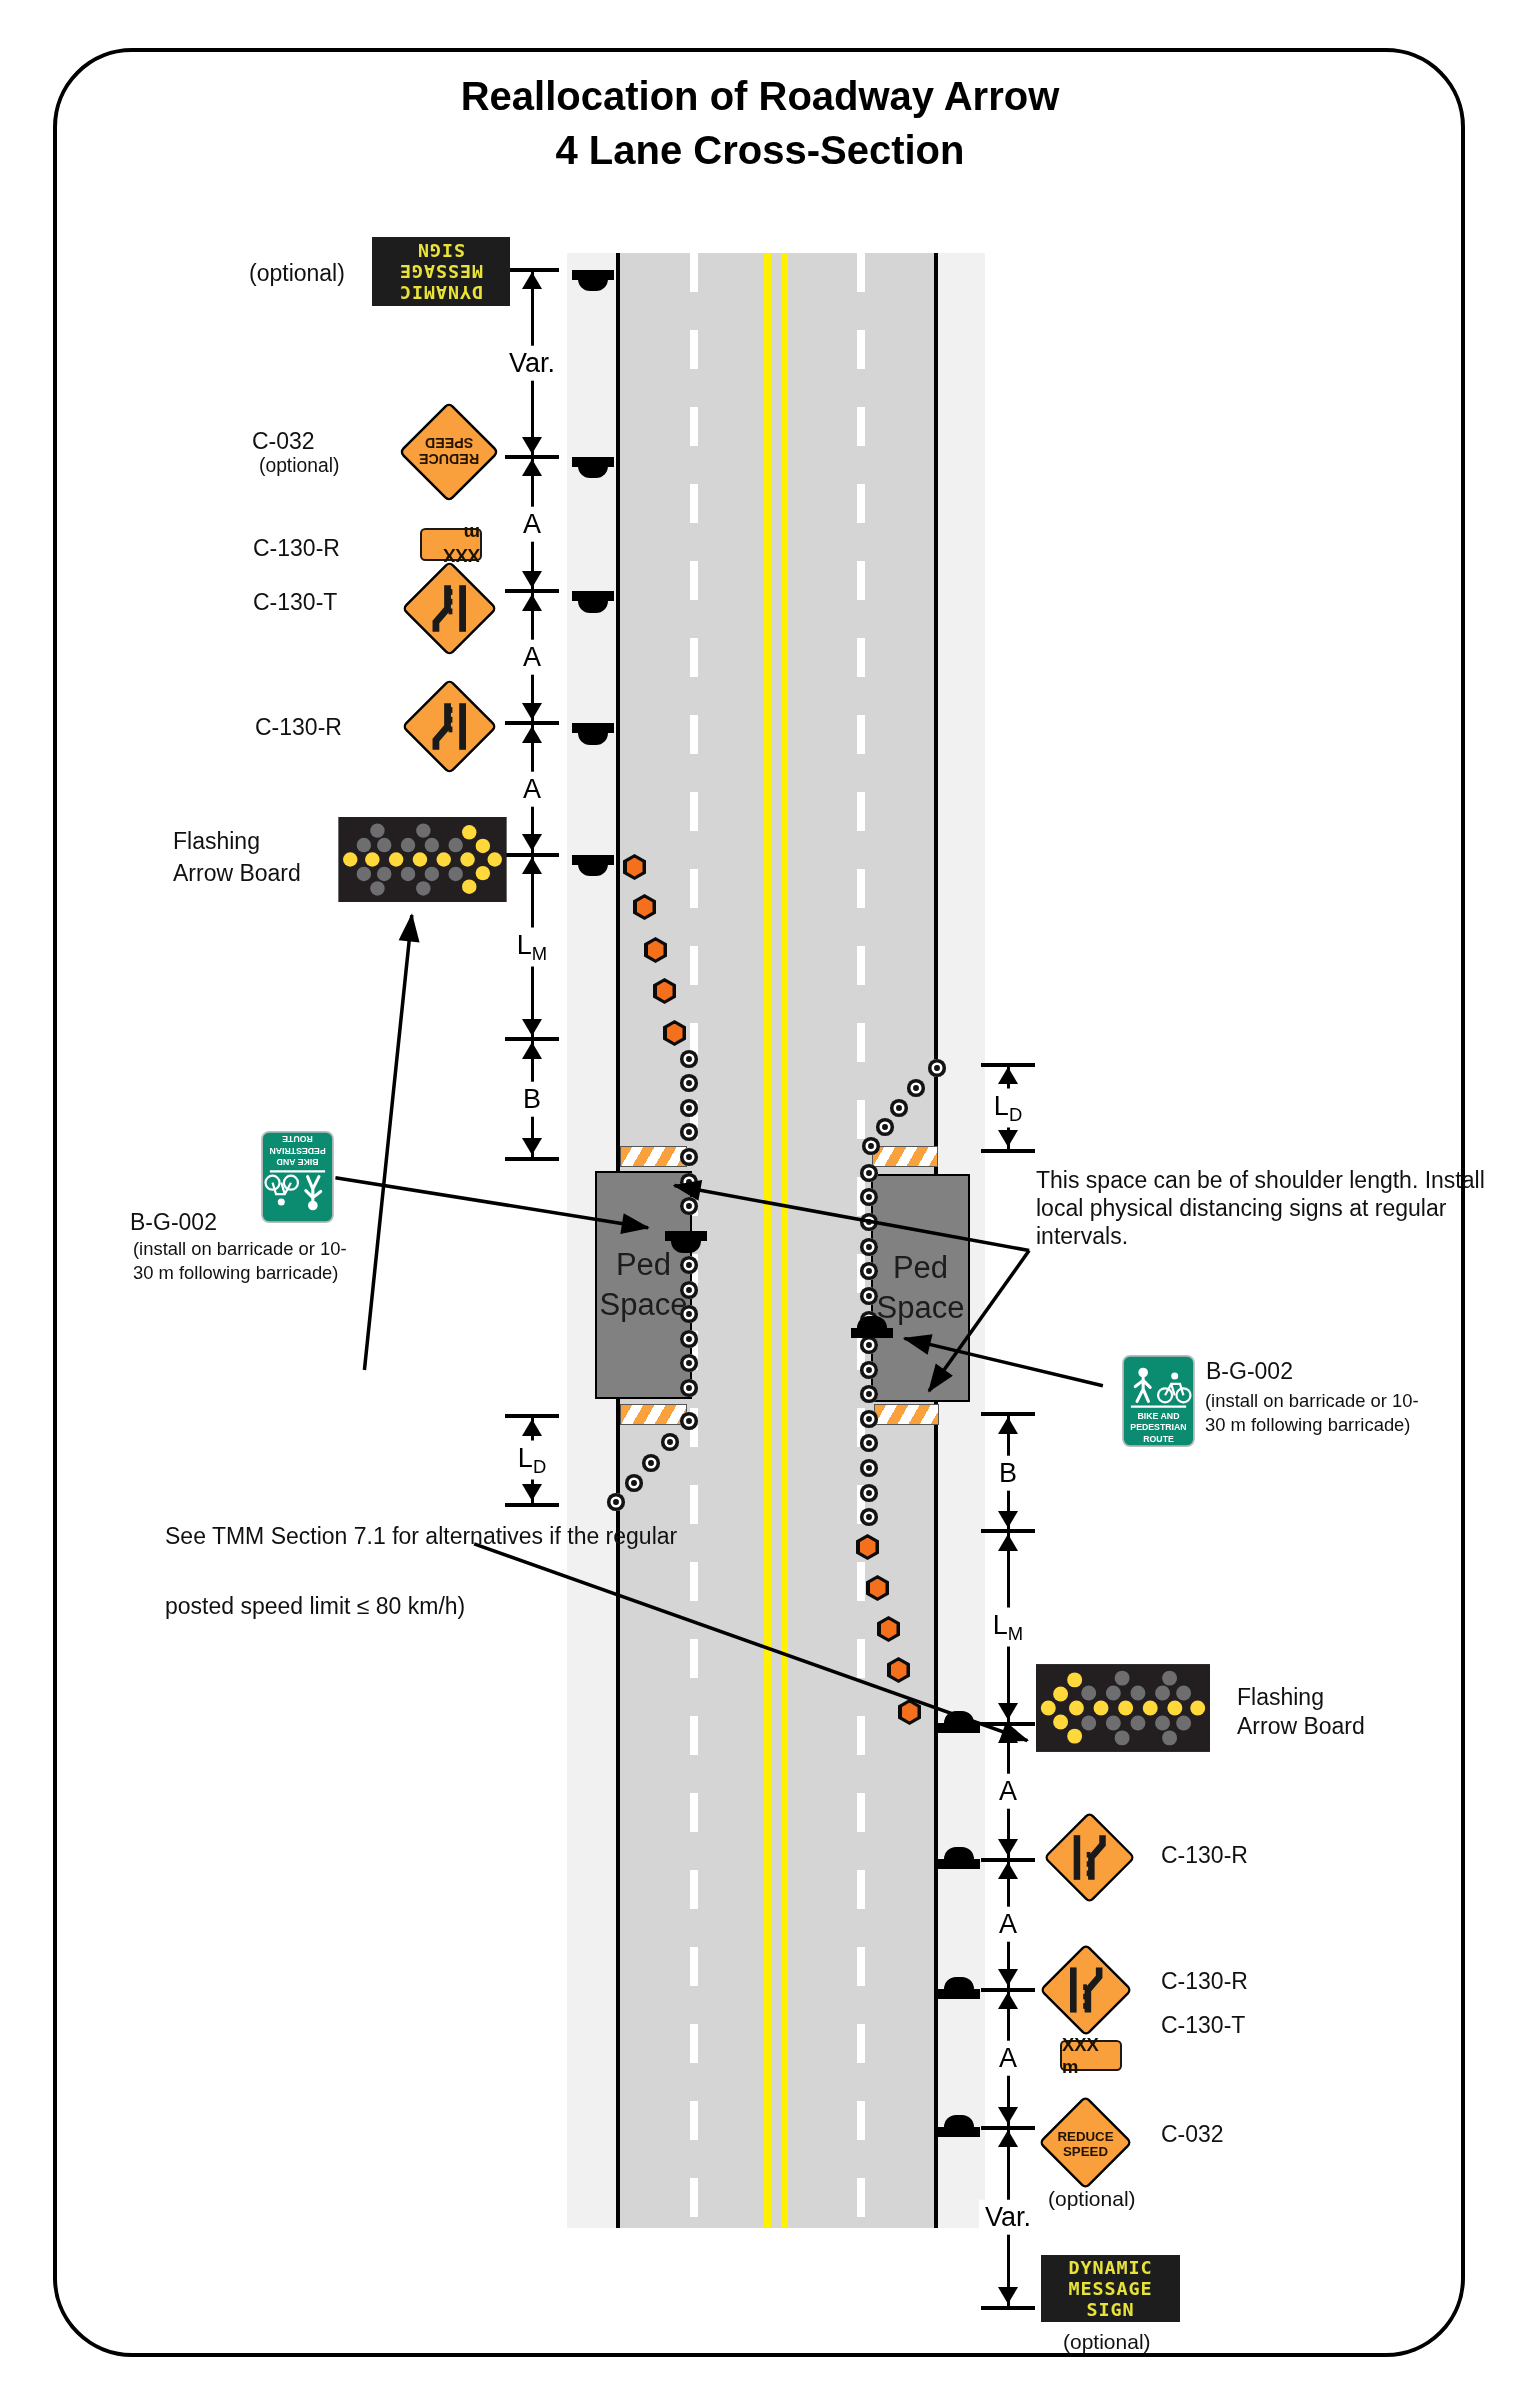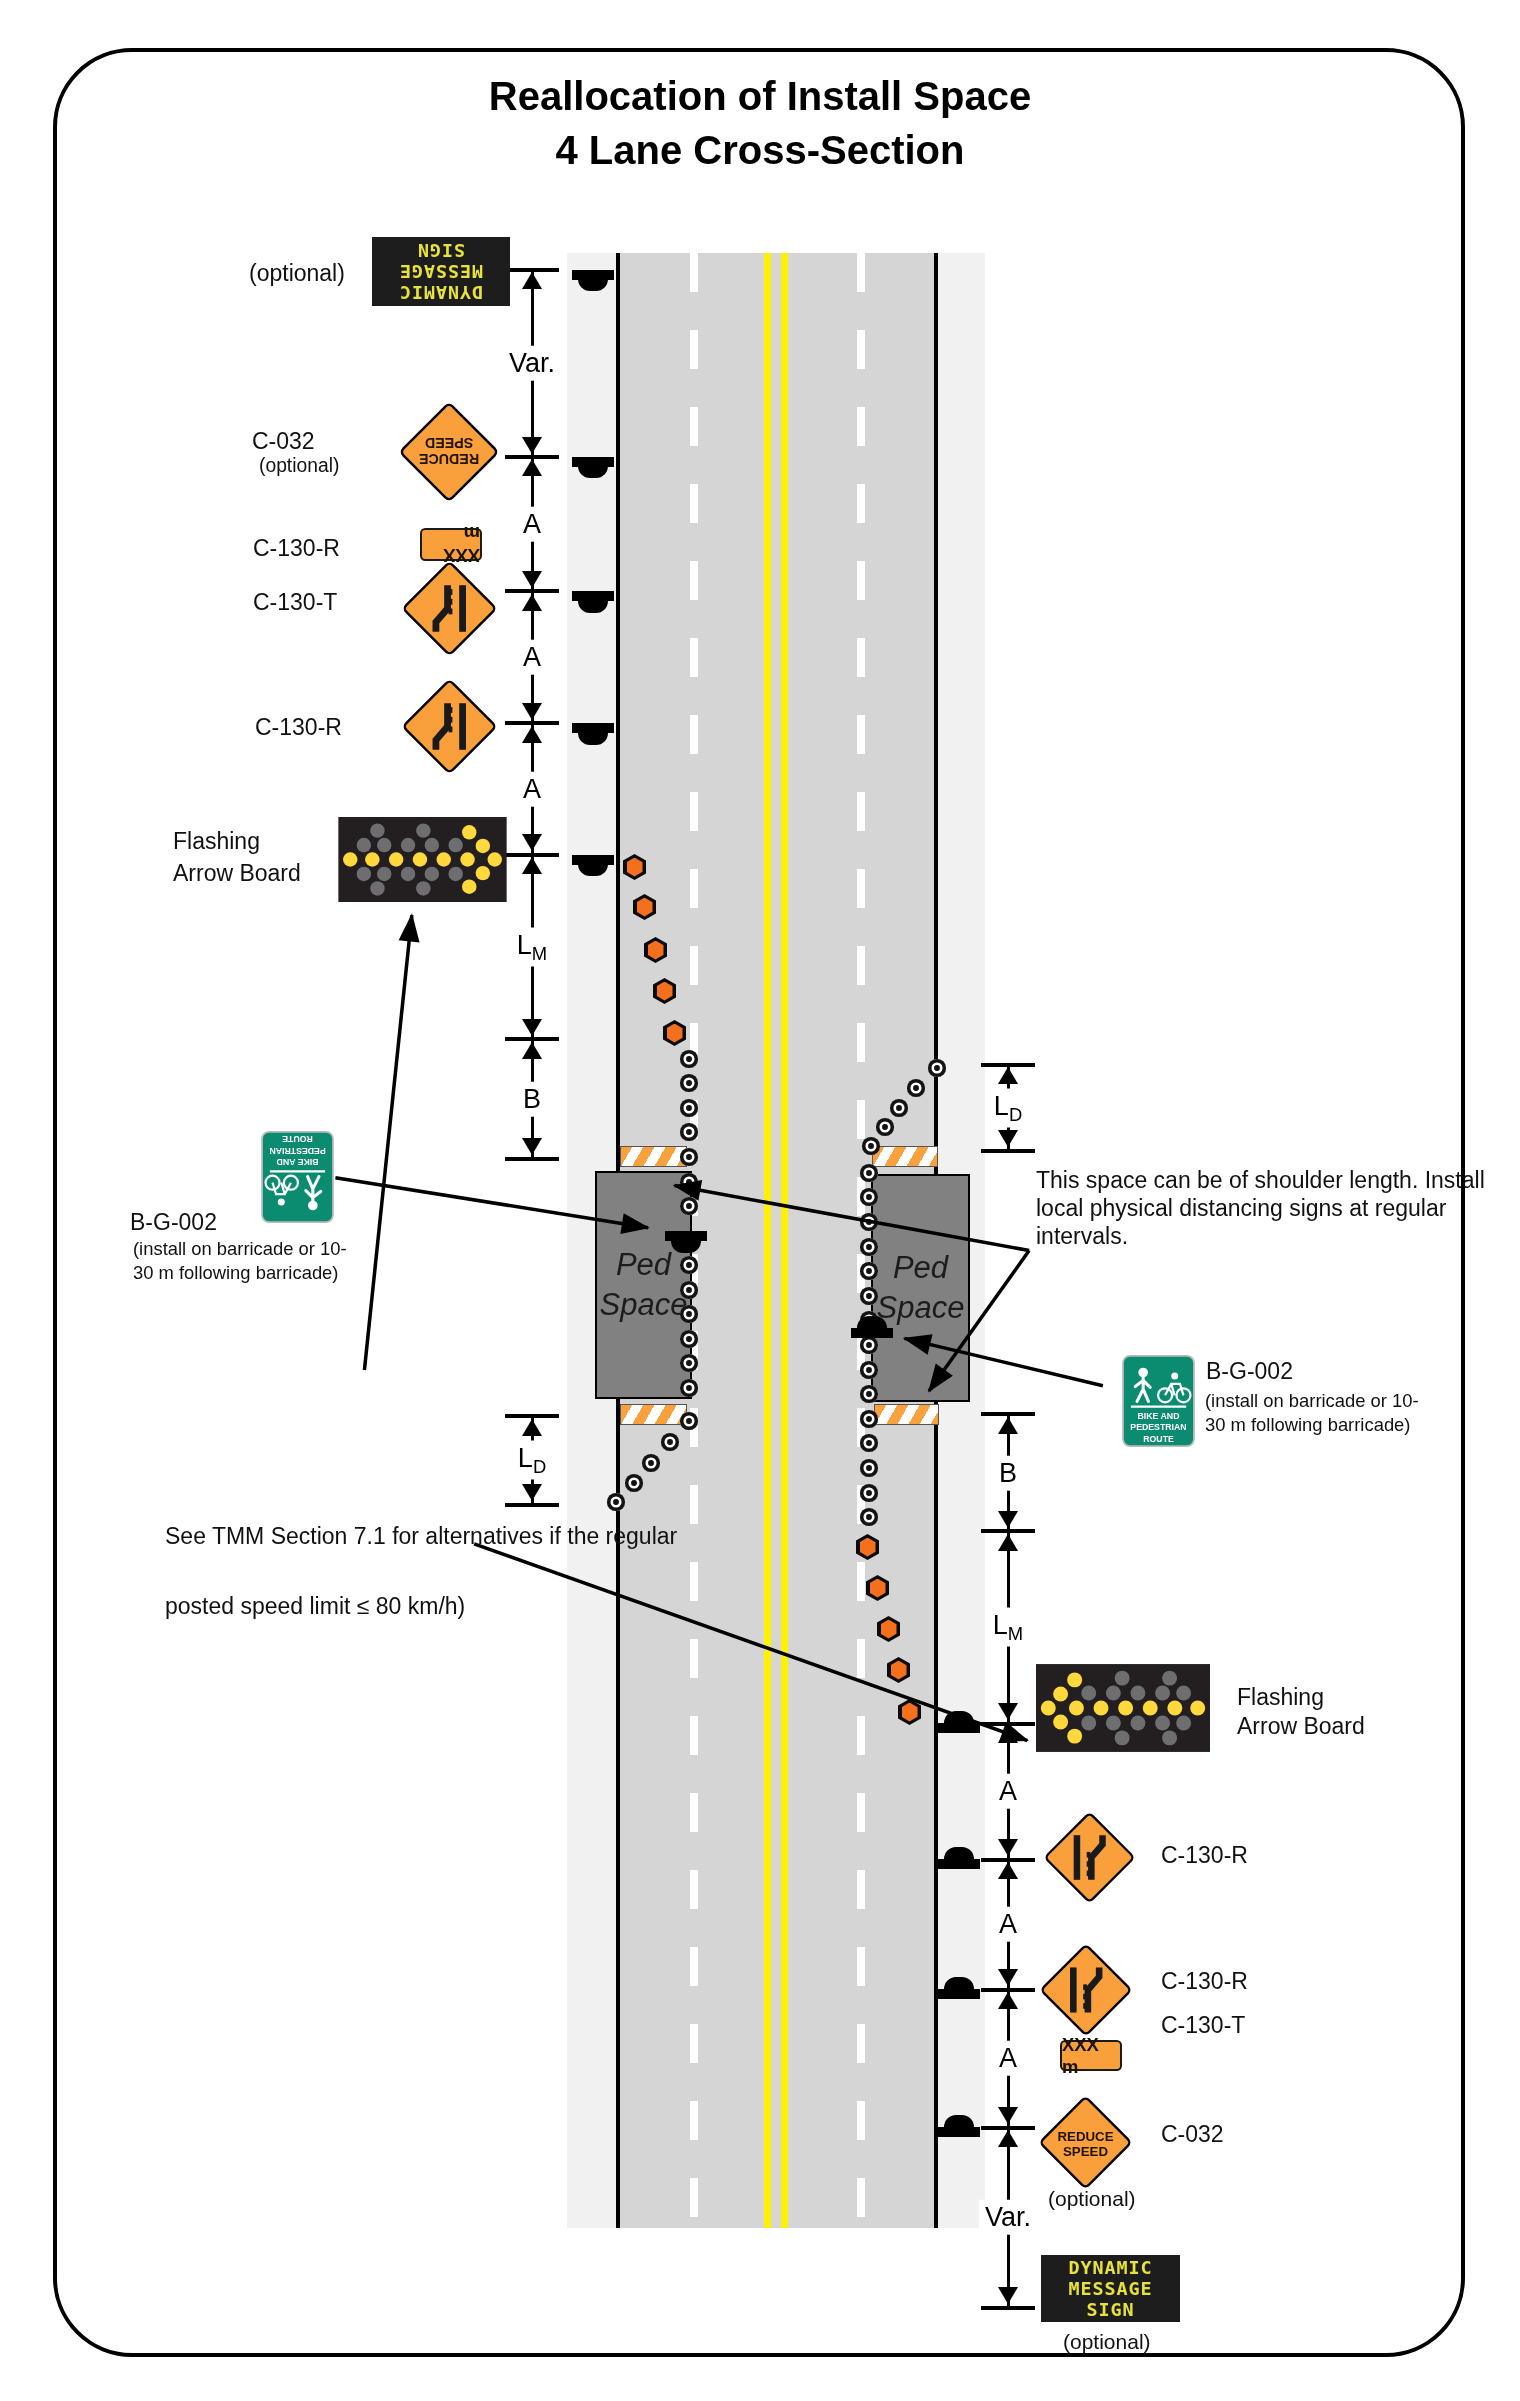--- a/index.html
+++ b/index.html
@@ -15,21 +15,21 @@
   .note{font-size:23px;line-height:28px;}
   .rot180{transform:rotate(180deg);}
   .dms{position:absolute;background:#1d1d1d;display:flex;flex-direction:column;
     justify-content:center;align-items:center;
     font-family:"DejaVu Sans Mono",monospace;font-weight:bold;
     color:#e8e23a;font-size:18.4px;line-height:21px;letter-spacing:0.9px;}
   .tab{position:absolute;background:#F9A03C;border:2.6px solid #1a1a1a;border-radius:5.3px;
     display:flex;justify-content:center;align-items:center;font-weight:bold;font-size:18.4px;color:#1a1200;}
   .pedbox{position:absolute;background:#818181;border:2.6px solid #000;
     display:flex;flex-direction:column;justify-content:center;align-items:center;
-    font-size:31px;line-height:40px;color:#1c1c1c;font-style:italic;}
+    font-size:31px;line-height:40px;color:#1c1c1c;}
   .barricade{position:absolute;height:19.3px;border:1.8px solid #555;
     background:repeating-linear-gradient(120deg,#F9A13C 0 9.7px,#ffffff 9.7px 19.3px);}
   .cone{position:absolute;width:17.6px;height:17.6px;border-radius:50%;background:#131313;
     box-shadow:inset 0 0 0 3.5px #131313, inset 0 0 0 6.1px #ffffff;}
   .hexo{position:absolute;background:#0b0b0b;
     clip-path:polygon(50% 0%,100% 25%,100% 75%,50% 100%,0% 75%,0% 25%);}
   .hexi{position:absolute;left:3.5px;top:3.5px;right:3.5px;bottom:3.5px;background:#F4701D;
     clip-path:polygon(50% 0%,100% 25%,100% 75%,50% 100%,0% 75%,0% 25%);}
   .stbar{position:absolute;background:#000;}
   .stdome-down{position:absolute;background:#000;border-radius:0 0 15px 15px;}
@@ -46,21 +46,21 @@
   svg.signsvg{position:absolute;overflow:visible;}
   .signtext{font-family:"Liberation Sans",sans-serif;font-weight:bold;}
 </style>
 </head>
 <body>
 
 <div id="canvas">
 
   <div id="frame"></div>
 
-  <div class="title-line" style="top:74px;">Reallocation of Install Space</div>
+  <div class="title-line" style="top:74px;">Reallocation of Roadway Arrow</div>
   <div class="title-line" style="top:128px;">4 Lane Cross-Section</div>
 
   <div class="abs" style="left:567px;top:253px;width:51px;height:1975px;background:#F1F1F1;"></div>
   <div class="abs" style="left:937px;top:253px;width:48px;height:1975px;background:#F1F1F1;"></div>
   <div class="abs" style="left:617px;top:253px;width:320px;height:1975px;background:#D5D5D5;"></div>
   <div class="abs" style="left:616px;top:253px;width:3.5px;height:1975px;background:#000;"></div>
   <div class="abs" style="left:934px;top:253px;width:3.5px;height:1975px;background:#000;"></div>
   <div class="abs" style="left:690px;top:253px;width:8px;height:1975px;
        background:repeating-linear-gradient(to bottom,#fff 0 39px,rgba(0,0,0,0) 39px 77px);"></div>
   <div class="abs" style="left:857px;top:253px;width:8px;height:1975px;

